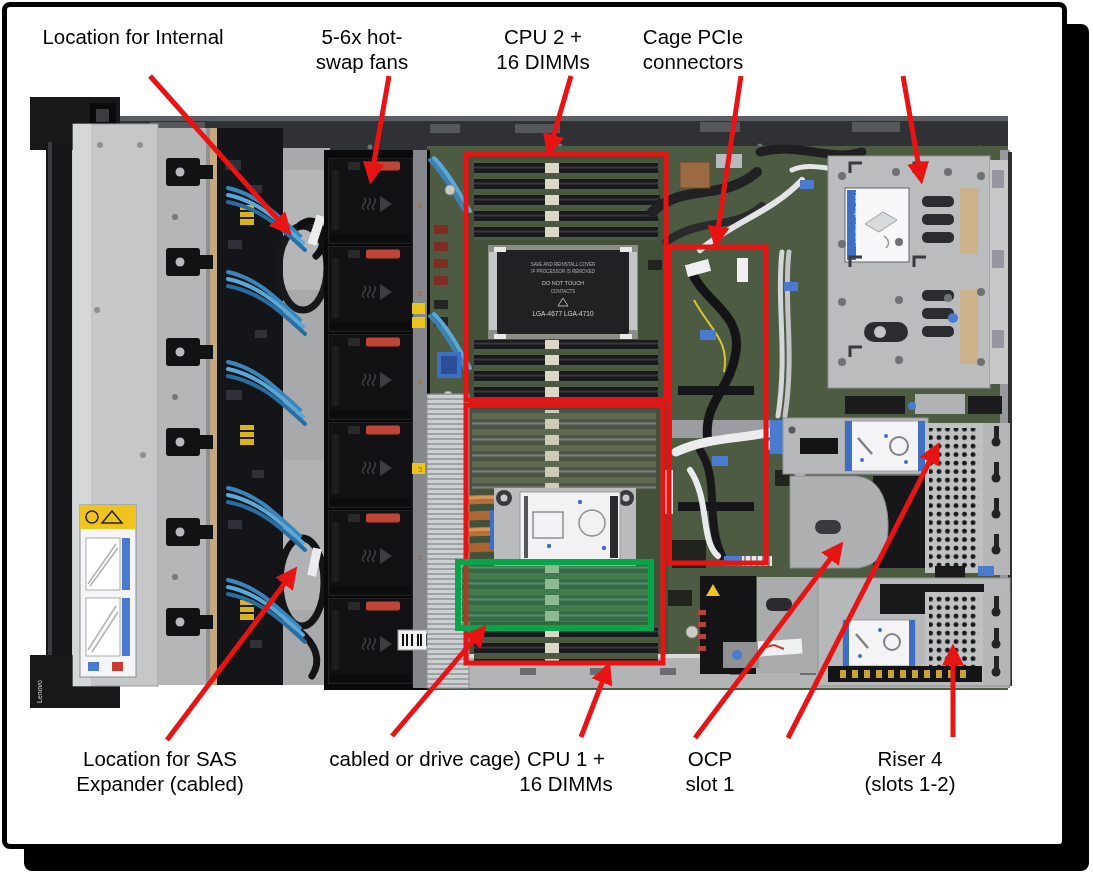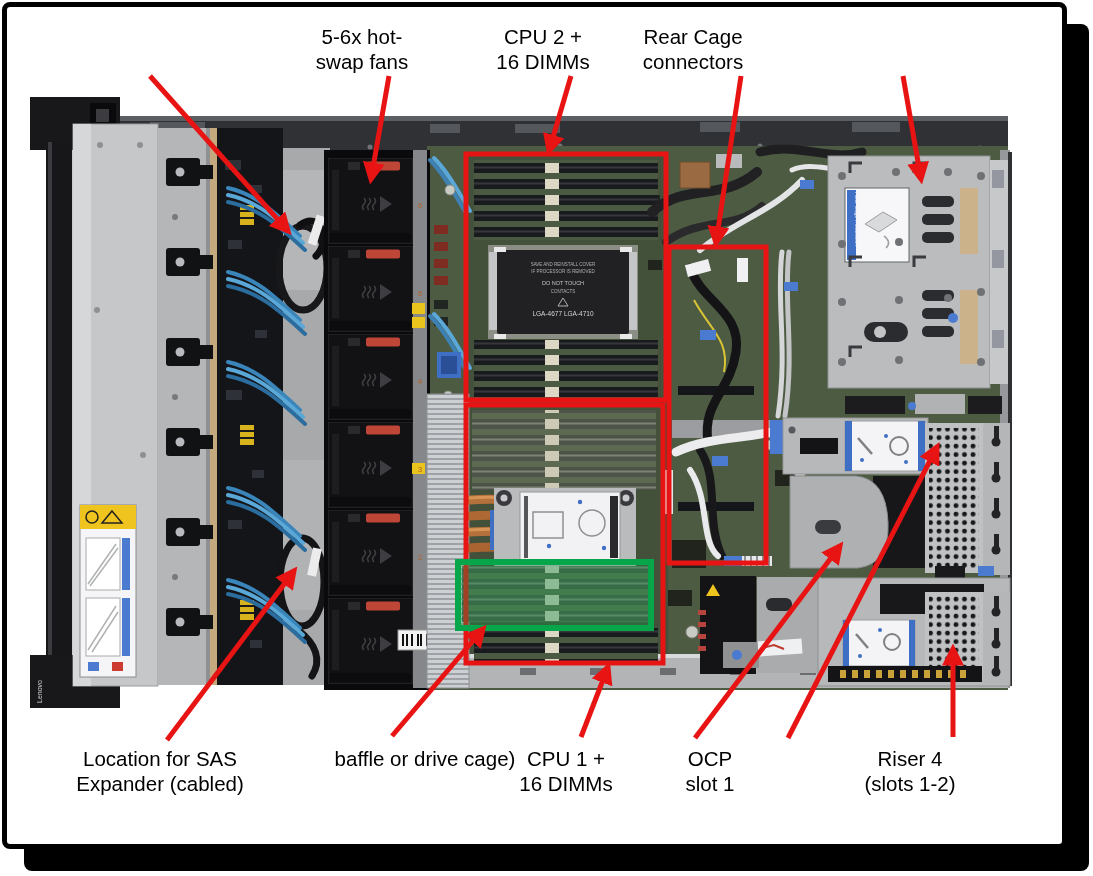--- a/index.html
+++ b/index.html
@@ -547,39 +547,40 @@
       <line x1="392" y1="736" x2="483" y2="629" marker-end="url(#ah)"></line>
       <line x1="581" y1="737" x2="608" y2="667" marker-end="url(#ah)"></line>
       <line x1="695" y1="738" x2="840" y2="546" marker-end="url(#ah)"></line>
       <line x1="788" y1="738" x2="937" y2="447" marker-end="url(#ah)"></line>
       <line x1="953" y1="737" x2="953" y2="649" marker-end="url(#ah)"></line>
     </g>
   </svg>
 
   <div class="layer">
     <div class="callout top" style="left:133px">
+      <span>Location for Internal</span>
     </div>
     <div class="callout top" style="left:362px">
       <span>5-6x hot-</span>
       <span>swap fans</span>
     </div>
     <div class="callout top" style="left:543px">
       <span>CPU 2 +</span>
       <span>16 DIMMs</span>
     </div>
     <div class="callout top" style="left:693px">
-      <span>Rear Cage</span>
+      <span>Cage PCIe</span>
       <span>connectors</span>
     </div>
     <div class="callout bottom" style="left:160px">
       <span>Location for SAS</span>
       <span>Expander (cabled)</span>
     </div>
     <div class="callout bottom" style="left:425px">
-      <span>baffle or drive cage)</span>
+      <span>cabled or drive cage)</span>
     </div>
     <div class="callout bottom" style="left:566px">
       <span>CPU 1 +</span>
       <span>16 DIMMs</span>
     </div>
     <div class="callout bottom" style="left:710px">
       <span>OCP</span>
       <span>slot 1</span>
     </div>
     <div class="callout bottom" style="left:910px">

